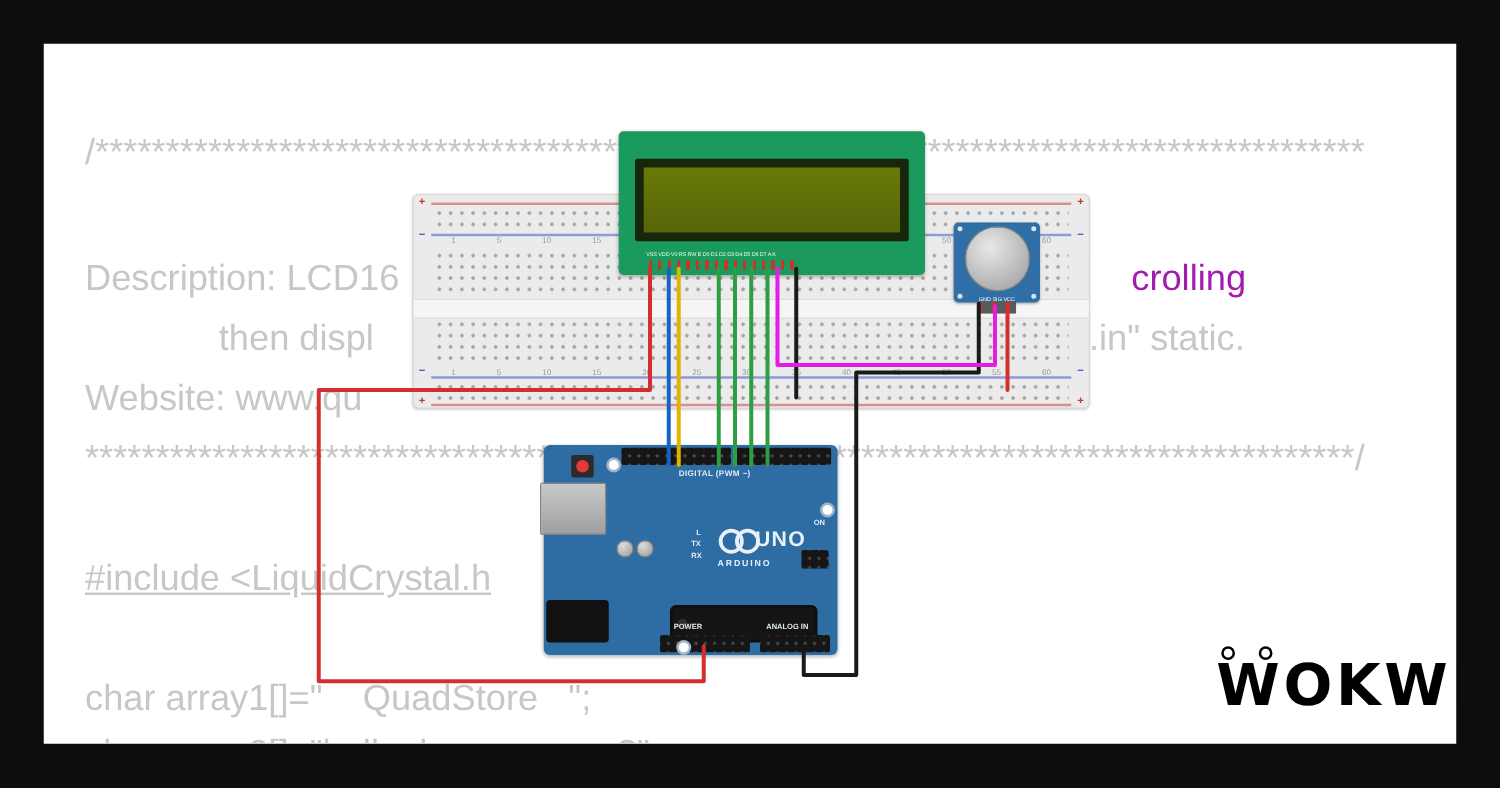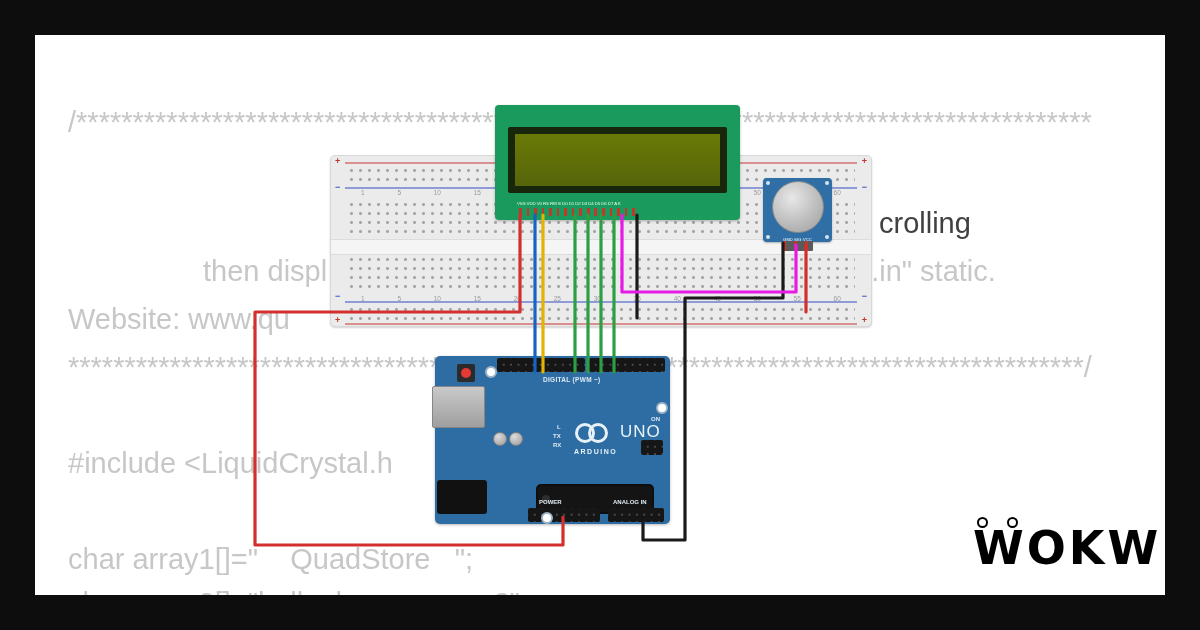--- a/index.html
+++ b/index.html
@@ -63,21 +63,21 @@
   .bot-left{left:93px;top:152px;width:72px;height:14px;}
   .bot-right{left:173px;top:152px;width:56px;height:14px;}
   .ard-label{position:absolute;color:#dfeaf2;font-weight:bold;}
   .lbl-digital{left:108px;top:20px;font-size:6.5px;letter-spacing:.3px;}
   .lbl-power{left:104px;top:143px;font-size:6px;}
   .lbl-analog{left:178px;top:143px;font-size:6px;}
   .lbl-on{left:216px;top:60px;font-size:6px;}
   .lbl-l{left:122px;top:68px;font-size:6px;}
   .lbl-tx{left:118px;top:77px;font-size:6px;}
   .lbl-rx{left:118px;top:86px;font-size:6px;}
-  .ard-uno{position:absolute;left:185px;top:66px;font-size:17px;color:#e8f1f7;font-weight:normal;letter-spacing:1px;}
+  .ard-uno{position:absolute;left:169px;top:66px;font-size:17px;color:#e8f1f7;font-weight:bold;letter-spacing:1px;}
   .ard-logo{position:absolute;left:140px;top:67px;width:40px;height:20px;}
   .ard-logo i{position:absolute;width:14px;height:14px;border:3px solid #e8f1f7;border-radius:50%;top:0;}
   .ard-logo i:first-child{left:0;}
   .ard-logo i:last-child{left:13px;}
   .ard-brand{position:absolute;left:139px;top:92px;font-size:7px;color:#e8f1f7;font-weight:bold;letter-spacing:1.5px;}
   .ard-chip{position:absolute;left:103px;top:130px;width:114px;height:26px;background:#141414;border-radius:3px;
             box-shadow:0 0 0 2px #0e0e0e;}
   .ard-chip::before{content:"";position:absolute;left:4px;top:9px;width:8px;height:8px;border-radius:50%;background:#2e2e2e;}
   .ard-usb{position:absolute;left:-3px;top:30px;width:51px;height:40px;border:1px solid #868686;border-radius:2px;
            background:linear-gradient(180deg,#c9c9c9,#9f9f9f);}
@@ -97,26 +97,27 @@
 </style>
 </head>
 <body>
 
 <div class="frame">
 
   <div class="card">
 
     <div class="code-layer" id="code-layer">
         <div class="code-line" style="left: 33px; top: 70px; color: rgb(199, 199, 199);">/******************************************************************************************</div>
-        <div class="code-line" style="left: 844px; top: 171px; color: #404040;">crolling</div>
-        <div class="code-line" style="left: 140px; top: 219px; color: rgb(199, 199, 199); margin-left: 28px;">then displ</div>
+        <div class="code-line" style="left: 33px; top: 171px; color: rgb(199, 199, 199);">Description: LCD16</div>
+        <div class="code-line" style="left: 870px; top: 171px; color: #a21caf;">crolling</div>
+        <div class="code-line" style="left: 140px; top: 219px; color: rgb(199, 199, 199);">then displ</div>
         <div class="code-line" style="left: 820px; top: 219px; color: rgb(199, 199, 199);">e.in" static.</div>
         <div class="code-line" style="left: 33px; top: 267px; color: rgb(199, 199, 199);">Website: www.qu</div>
         <div class="code-line" style="left: 33px; top: 315px; color: rgb(199, 199, 199);">******************************************************************************************/</div>
-        <div class="code-line" style="left: 33px; top: 411px; color: rgb(199, 199, 199);">#include &lt;LiquidCrystal.h</div>
+        <div class="code-line" style="left: 33px; top: 411px; color: rgb(199, 199, 199); text-decoration: underline;">#include &lt;LiquidCrystal.h</div>
         <div class="code-line" style="left: 33px; top: 507px; color: rgb(199, 199, 199);">char array1[]="    QuadStore   ";</div>
         <div class="code-line" style="left: 33px; top: 551px; color: rgb(199, 199, 199);">char array2[]="hello, how are you?";</div>
       </div>
 
     <div class="breadboard">
       <div class="bb-line bb-red" style="top:6px"></div>
       <div class="dots bb-rail-top"></div>
       <div class="bb-line bb-blue" style="top:31px"></div>
       <div class="bb-numbers bb-num-top" id="bb-num-top">
           <span>1</span>

